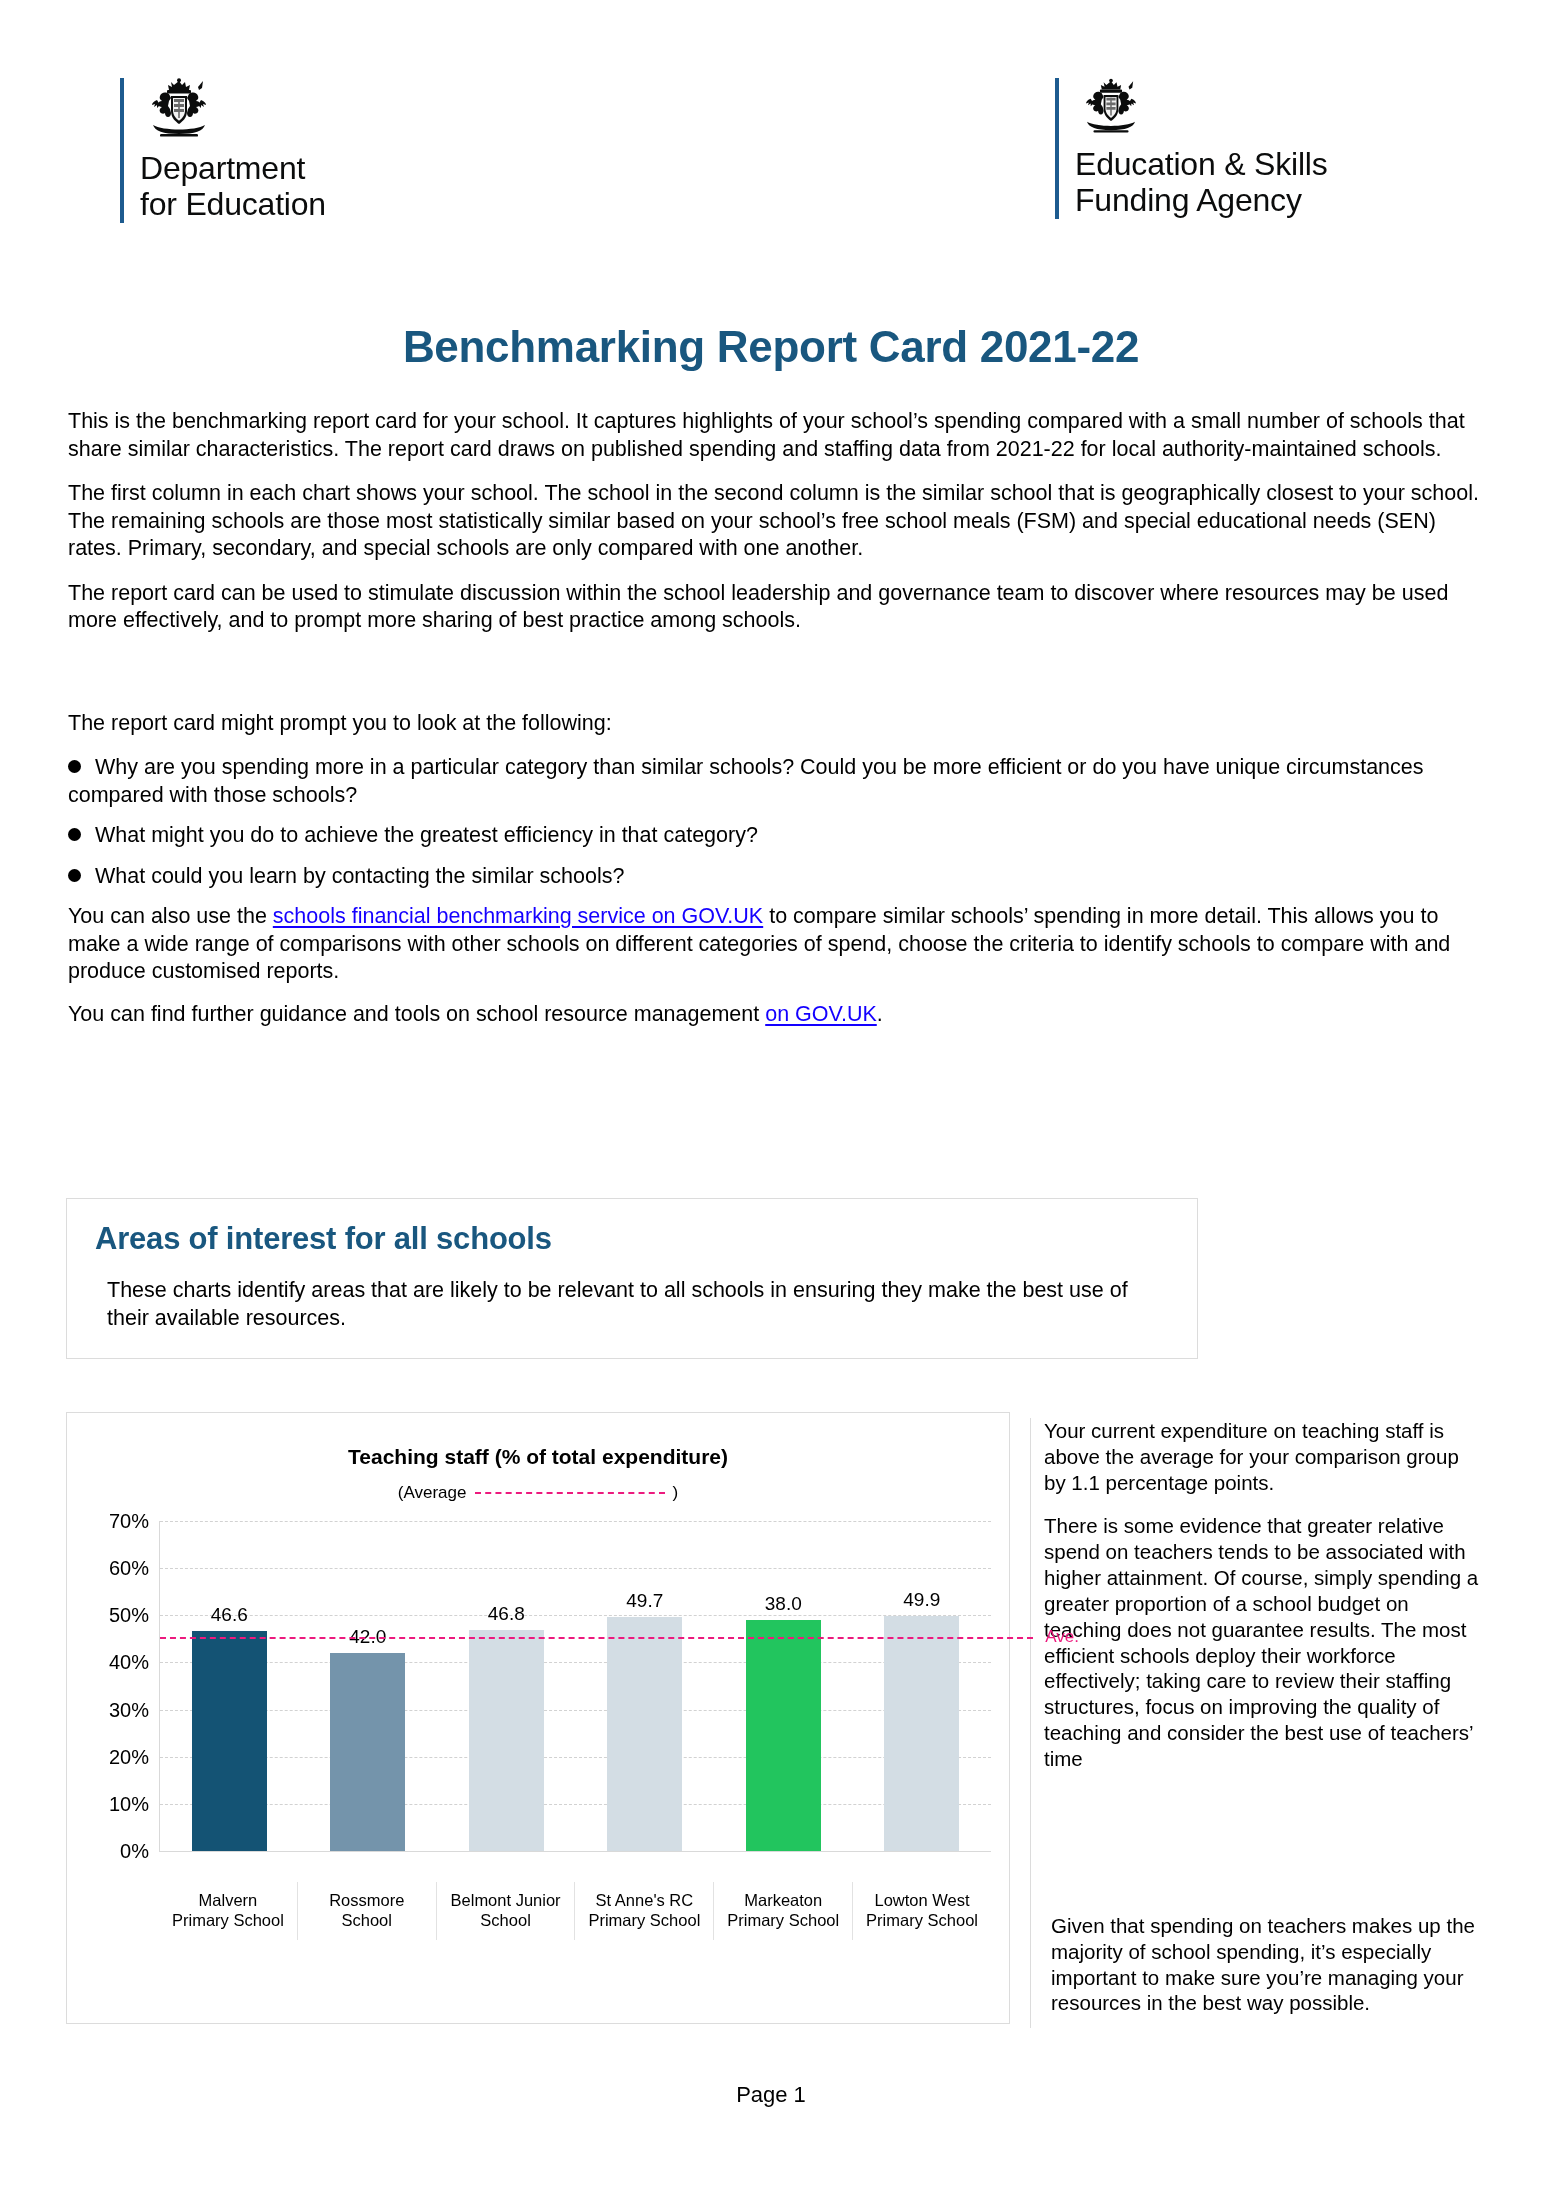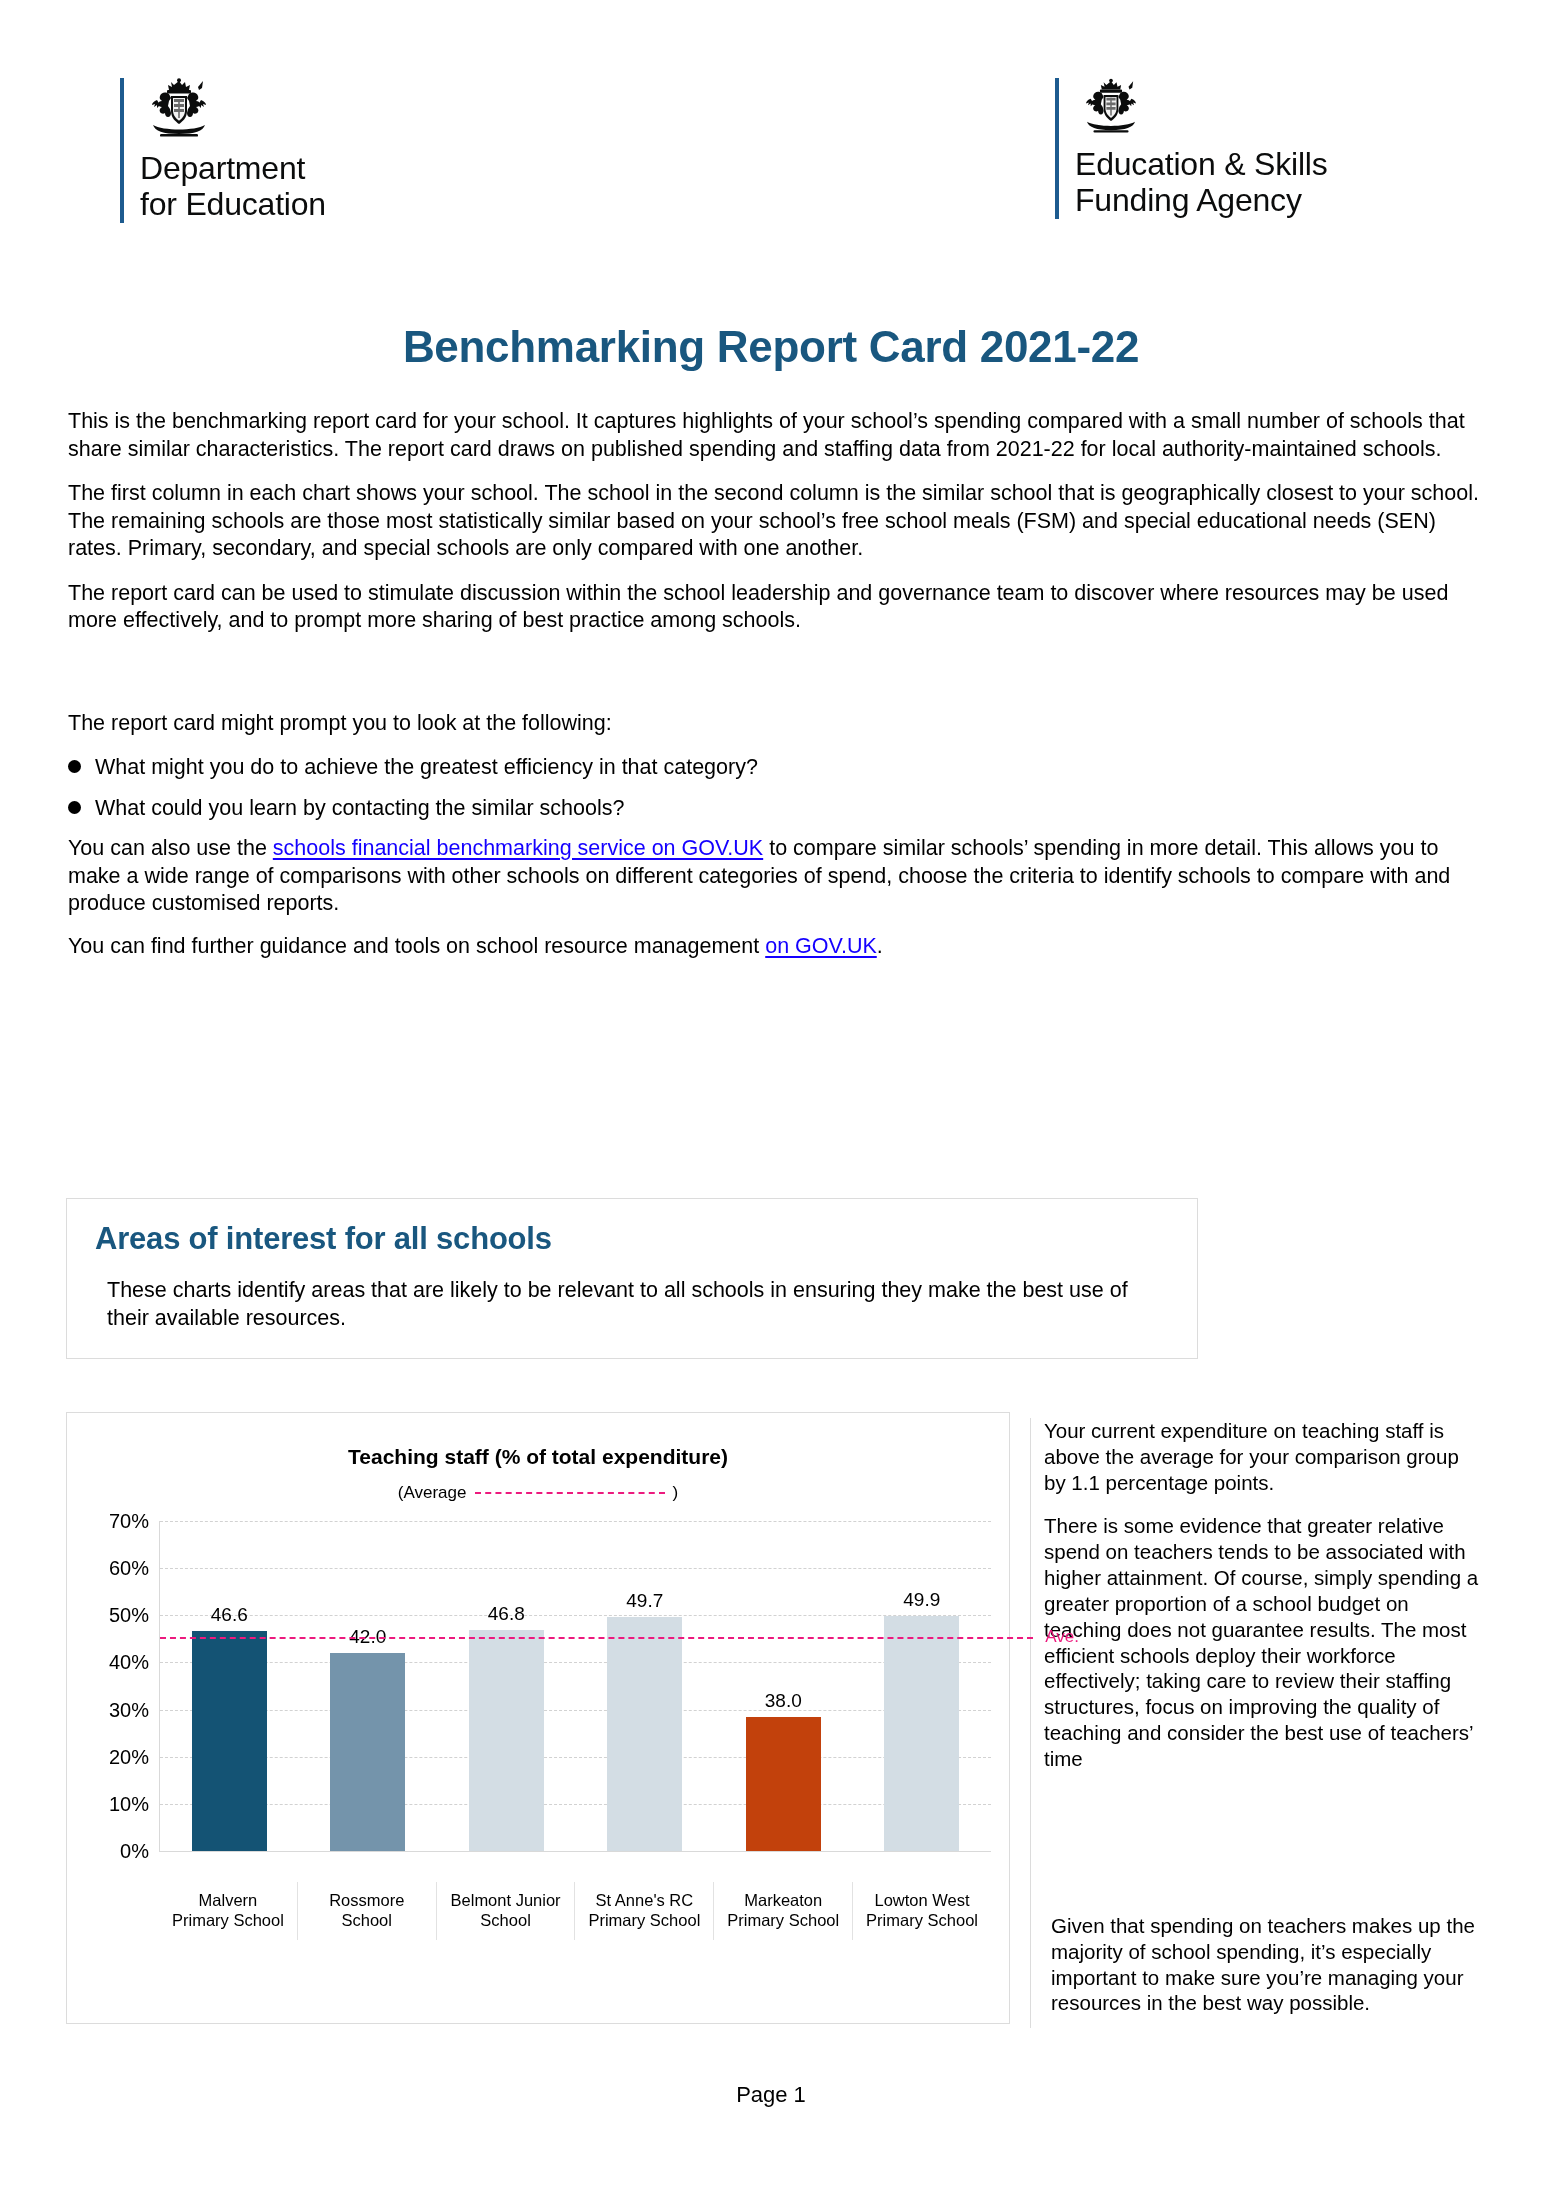--- a/index.html
+++ b/index.html
@@ -388,20 +388,23 @@
 
     <p class="para">This is the benchmarking report card for your school. It captures highlights of your school’s spending compared with a small number of schools that share similar characteristics. The report card draws on published spending and staffing data from 2021-22 for local authority-maintained schools.</p>
     <p class="para">The first column in each chart shows your school. The school in the second column is the similar school that is geographically closest to your school. The remaining schools are those most statistically similar based on your school’s free school meals (FSM) and special educational needs (SEN) rates. Primary, secondary, and special schools are only compared with one another.</p>
     <p class="para">The report card can be used to stimulate discussion within the school leadership and governance team to discover where resources may be used more effectively, and to prompt more sharing of best practice among schools.</p>
 
     <div class="spacer-lg"></div>
 
     <p class="para">The report card might prompt you to look at the following:</p>
 
     <ul class="bullets">
+      <li class="bullet-item">
+        <span class="bullet-dot"></span><span>Why are you spending more in a particular category than similar schools?  Could you be more efficient or do you have unique circumstances compared with those schools?</span>
+      </li>
       <li class="bullet-item">
         <span class="bullet-dot"></span><span>What might you do to achieve the greatest efficiency in that category?</span>
       </li>
       <li class="bullet-item">
         <span class="bullet-dot"></span><span>What could you learn by contacting the similar schools?</span>
       </li>
     </ul>
 
     <p class="para tight"><span>You can also use the </span><a class="gov-link" href="#">schools financial benchmarking service on GOV.UK</a><span> to compare similar schools’ spending in more detail. This allows you to make a wide range of comparisons with other schools on different categories of spend, choose the criteria to identify schools to compare with and produce customised reports.</span></p>
 
@@ -459,21 +462,21 @@
               <div class="bar" style="height: 220.629px; background: rgb(211, 221, 228);">
                 <div class="bar-value">46.8</div>
               </div>
             </div>
             <div class="bar-slot">
               <div class="bar" style="height: 234.3px; background: rgb(211, 221, 228);">
                 <div class="bar-value">49.7</div>
               </div>
             </div>
             <div class="bar-slot">
-              <div class="bar" style="height: 134px; background: #c2410c;">
+              <div class="bar" style="height: 231px; background: #22c55e;">
                 <div class="bar-value">38.0</div>
               </div>
             </div>
             <div class="bar-slot">
               <div class="bar" style="height: 235.243px; background: rgb(211, 221, 228);">
                 <div class="bar-value">49.9</div>
               </div>
             </div>
           </div>
         </div>

